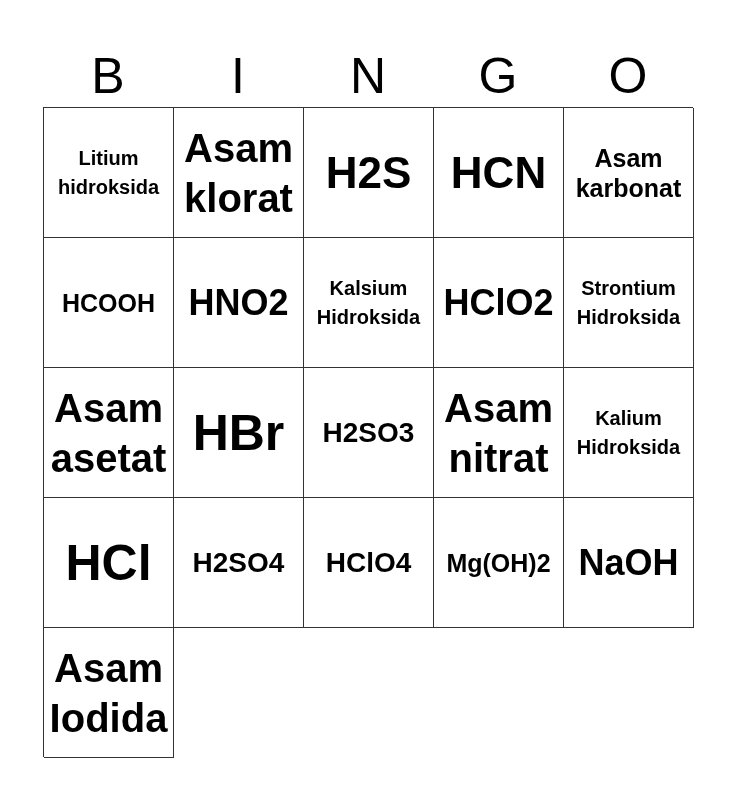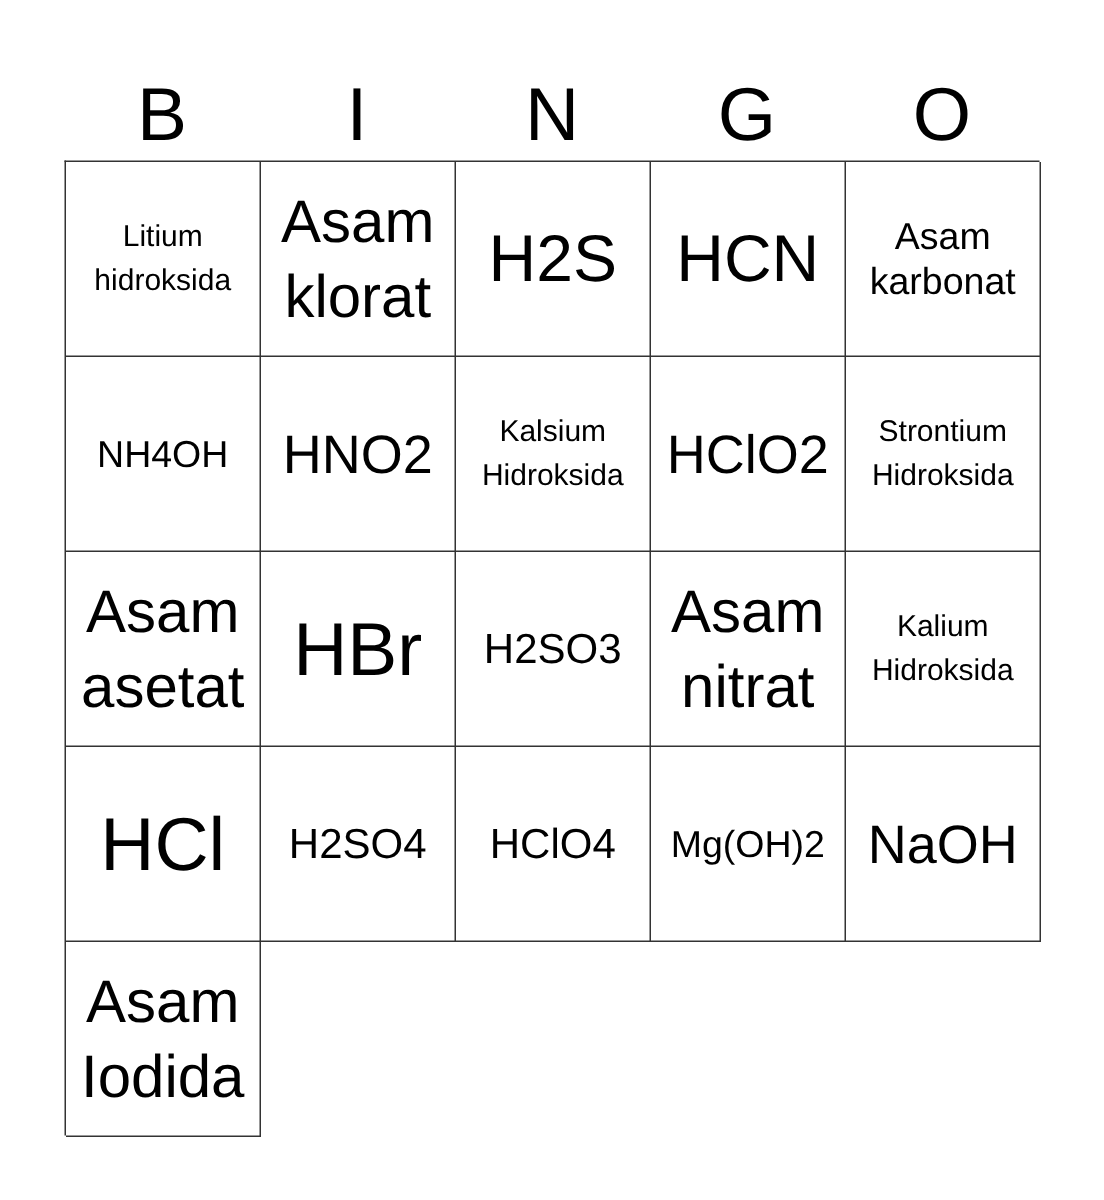--- a/index.html
+++ b/index.html
@@ -1,21 +1,21 @@
 <!DOCTYPE html>
 <html><head>
 <meta charset="utf-8">
 <style>
   html, body { margin:0; padding:0; background:#ffffff; }
   body { width:736px; height:800px; position:relative; font-family:"Liberation Sans", sans-serif; color:#000; overflow:hidden; }
   .header { position:absolute; left:43px; top:48px; width:650px; height:56px; display:flex; }
   .header .letter { width:130px; text-align:center; font-size:50px; line-height:56px; }
   .grid { position:absolute; left:43px; top:107px; width:650px; height:650px;
           display:grid; grid-template-columns:repeat(5,130px); grid-template-rows:repeat(5,130px);
-          border-left:1.5px solid #333; border-top:1.5px solid #333; box-sizing:border-box; }
+          border-left:1.5px solid #333; border-top:1.5px solid #333; box-sizing:border-box;font-weight:bold; }
   .cell { border-right:1.5px solid #333; border-bottom:1.5px solid #333; box-sizing:border-box;
           display:flex; align-items:center; justify-content:center; text-align:center; padding:2px; overflow:hidden; }
   .cell span { display:block; }
   .s-xl { font-size:50px; line-height:54px; }
   .s-l { font-size:44px; line-height:48px; }
   .s-m2 { font-size:40px; line-height:50px; }
   .s-m { font-size:36px; line-height:42px; }
   .s-s { font-size:28px; line-height:32px; }
   .s-t { font-size:25px; line-height:30px; }
   .s-xs { font-size:20px; line-height:29px; }
@@ -44,21 +44,21 @@
       <span class="s-l" style="white-space: pre-line;">H2S</span>
     </div>
     <div class="cell">
       <span class="s-l" style="white-space: pre-line;">HCN</span>
     </div>
     <div class="cell">
       <span class="s-t" style="white-space: pre-line;">Asam
 karbonat</span>
     </div>
     <div class="cell">
-      <span class="s-t" style="white-space: pre-line;">NH4OH</span>
+      <span class="s-t" style="white-space: pre-line;">HCOOH</span>
     </div>
     <div class="cell">
       <span class="s-m" style="white-space: pre-line;">HNO2</span>
     </div>
     <div class="cell">
       <span class="s-xs" style="white-space: pre-line;">Kalsium
 Hidroksida</span>
     </div>
     <div class="cell">
       <span class="s-m" style="white-space: pre-line;">HClO2</span>

